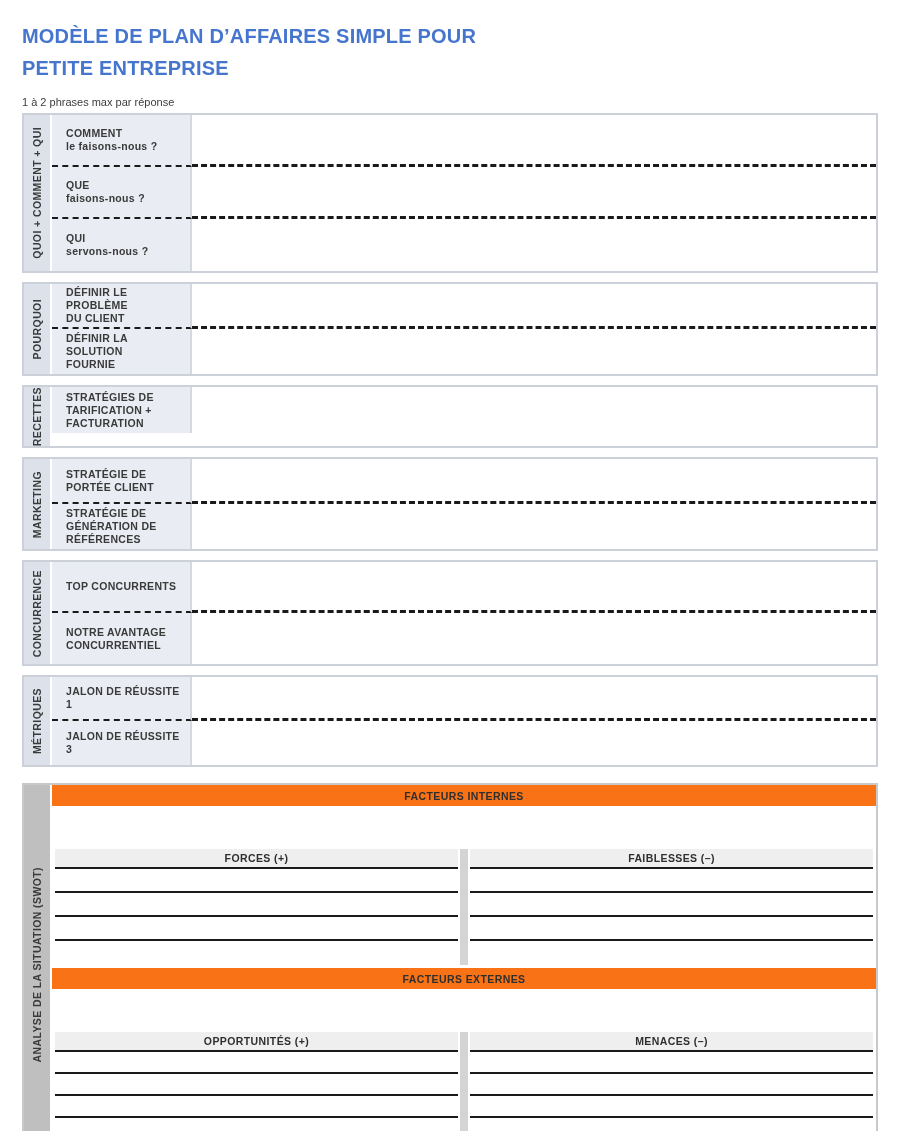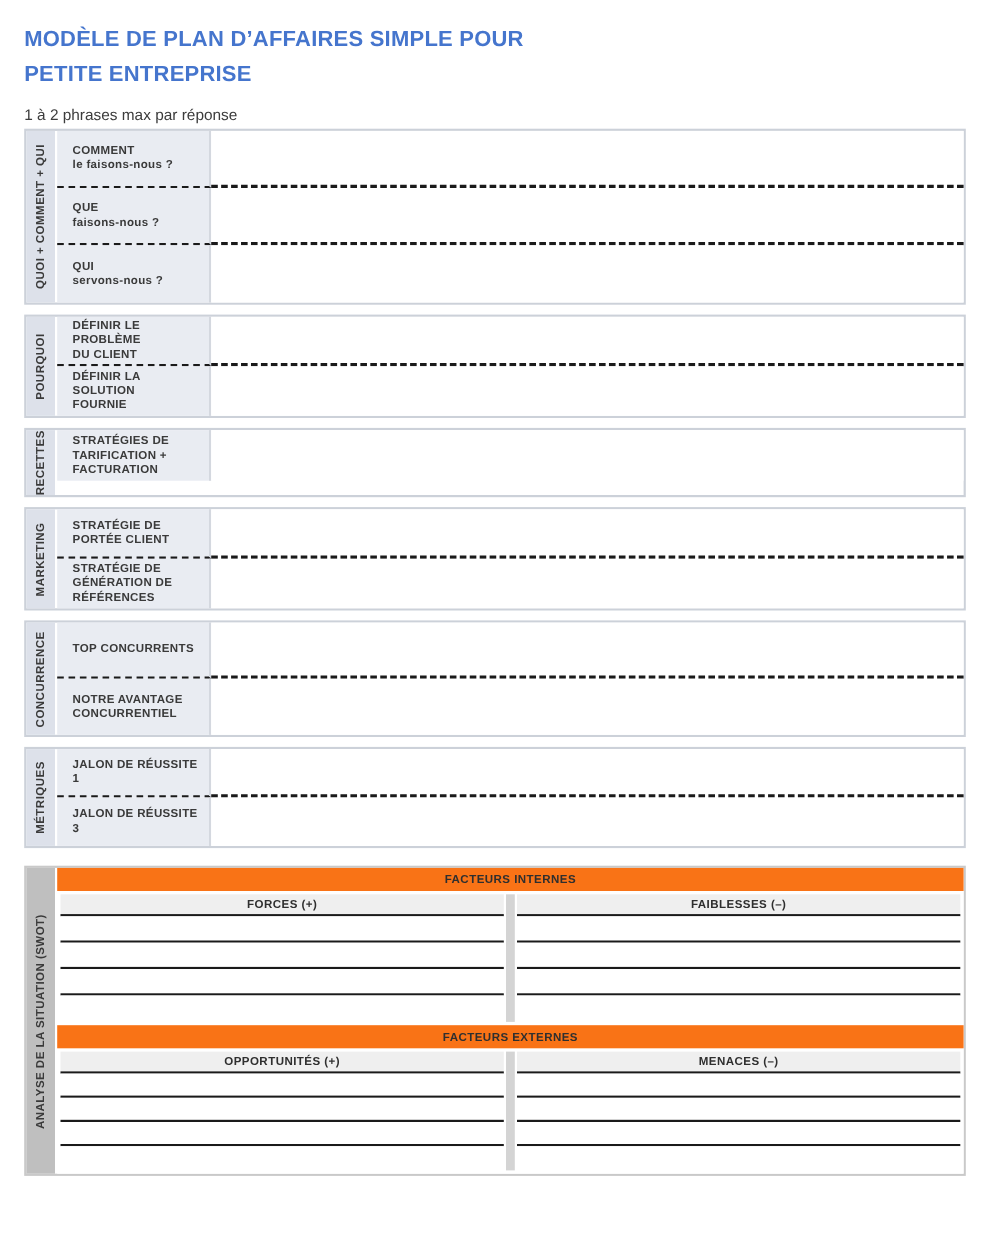--- a/index.html
+++ b/index.html
@@ -15,21 +15,21 @@
   
   .title {
     color: #4575cd;
     font-weight: bold;
     font-size: 20px;
     line-height: 32px;
     letter-spacing: 0.2px;
     margin-top: 4px;
   }
   .subtitle {
-    font-size: 14px;
+    font-size: 11px;
     color: #3c3c3c;
     margin-top: 12px;
     margin-bottom: 5px;
   }
 
   
   .section {
     display: flex;
     border: 2px solid #ccd1d9;
     margin-bottom: 9px;
@@ -103,20 +103,21 @@
     letter-spacing: 0.4px;
     color: #2f2f2f;
     margin-bottom: 3px;
   }
   .quad-row {
     display: flex;
     gap: 12px;
     padding: 0 3px;
     margin-bottom: 3px;
     position: relative;
+    margin-top: 40px;
   }
   .quad-row::before {        
     content: "";
     position: absolute;
     left: 50%;
     transform: translateX(-50%);
     top: 0; bottom: 0;
     width: 8px;
     background: #d4d4d4;
   }

